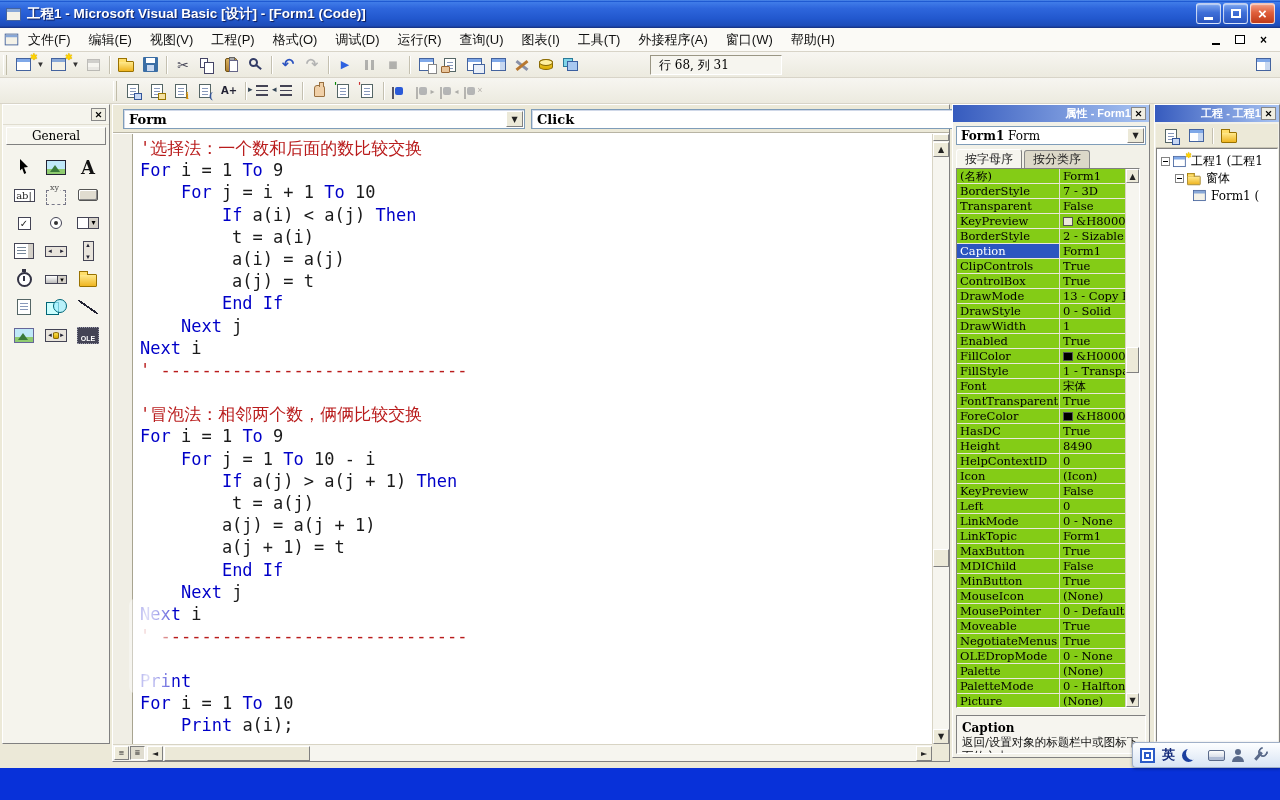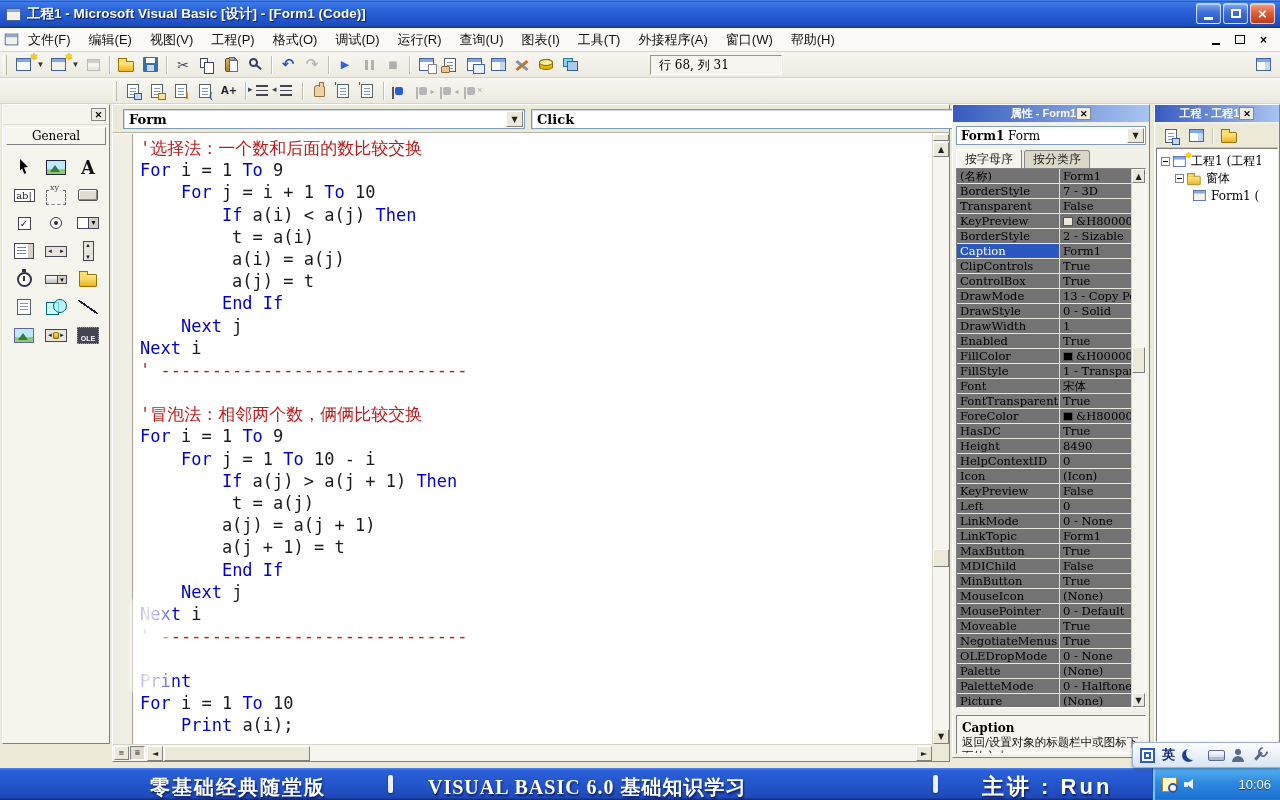--- a/index.html
+++ b/index.html
@@ -90,21 +90,21 @@
 .hammer::after{content:"";position:absolute;left:1px;top:6px;width:14px;height:3px;background:#B87830;transform:rotate(-38deg)}
 .cyl{display:inline-block;width:14px;height:11px;background:linear-gradient(#FFE34D,#D8A800);border:1px solid #8A6A00;border-radius:7px/3px;position:relative}
 .cyl::before{content:"";position:absolute;top:-1px;left:-1px;right:-1px;height:5px;border-radius:50%;background:#FFF0A0;border:1px solid #8A6A00}
 .vcm{position:relative;display:inline-block;width:15px;height:13px}
 .vcm::before{content:"";position:absolute;left:0;top:0;width:8px;height:7px;background:#7FD4E8;border:1px solid #2A7A99}
 .vcm::after{content:"";position:absolute;right:0;bottom:0;width:9px;height:8px;background:#A8C8F0;border:1px solid #3A5FA0}
 
 
 #workspace{position:absolute;left:0;top:104px;width:1280px;height:664px;background:#ECE9D8}
 .panel{position:absolute;background:#F2F1E8;border:1px solid;border-color:#FFFFFF #808080 #808080 #FFFFFF}
-.tool-title{height:17px;background:linear-gradient(90deg,#365BBE,#A9C4F2);display:flex;align-items:center;justify-content:center;padding:0 3px;color:#fff;font:bold 11px "Liberation Sans",sans-serif}
+.tool-title{height:17px;background:linear-gradient(90deg,#365BBE,#A9C4F2);display:flex;align-items:center;justify-content:flex-end;padding:0 3px;color:#fff;font:bold 11px "Liberation Sans",sans-serif}
 .tool-close{width:15px;height:13px;background:#F0EEE2;border:1px solid #888;display:flex;align-items:center;justify-content:center;font-size:9px;color:#000;font-weight:bold}
 
 
 #toolbox{left:2px;top:0;width:108px;height:640px;background:#F5F4ED}
 #tbx-head{height:20px;display:flex;justify-content:flex-end;align-items:center;padding:2px 3px;border-bottom:1px solid #E0DDD0}
 #tbx-tab{margin:2px 3px;height:18px;border:1px solid;border-color:#fff #808080 #808080 #fff;background:#F6F5EE;display:flex;align-items:center;justify-content:center;font:12px "DejaVu Serif",serif;color:#000}
 #tbx-grid{display:grid;grid-template-columns:repeat(3,32px);grid-auto-rows:28px;justify-content:center;align-items:center;justify-items:center;padding-top:6px}
 .tool-cell{width:26px;height:26px;display:flex;align-items:center;justify-content:center}
 .t-label{font:bold 18px "DejaVu Serif",serif;color:#111}
 .t-text{width:21px;height:13px;border:1px solid #445;font:10px "DejaVu Serif",serif;display:inline-flex;align-items:center;justify-content:center;background:#fff;color:#222}
@@ -163,21 +163,21 @@
 #hs-right{width:16px;height:15px;margin-left:auto}
 #sb-corner{position:absolute;right:0;bottom:0;width:17px;height:17px;background:#ECE9D8}
 
 
 #propwin{left:952px;top:0;width:198px;height:654px}
 #prop-combo{position:absolute;left:3px;right:3px;top:21px;height:19px;background:#fff;border:1px solid #7F9DB9;display:flex;align-items:center;justify-content:space-between;padding-left:4px;font:12px "DejaVu Serif",serif}
 #prop-combo b{font-weight:bold}
 #prop-tabs{position:absolute;left:3px;top:44px;height:19px;display:flex;align-items:flex-end}
 .ptab{height:18px;padding:0 8px;font:12px "DejaVu Serif",serif;display:flex;align-items:center;border:1px solid #888;border-bottom:none;border-radius:3px 3px 0 0;background:#DCD8C8;margin-right:2px;color:#222}
 .ptab.active{background:#F6F5EE;height:19px;border-color:#fff #808080 transparent #fff}
-#prop-grid{position:absolute;left:3px;right:3px;top:63px;height:540px;background:#737373;border:1px solid;border-color:#808080 #fff #fff #808080;overflow:hidden}
+#prop-grid{position:absolute;left:3px;right:9px;top:63px;height:540px;background:#84cc16;border:1px solid;border-color:#808080 #fff #fff #808080;overflow:hidden}
 .prow{height:15px;display:flex;border-bottom:1px solid #EAE7DB;font:11.5px "DejaVu Serif",serif;color:#000}
 .pname{width:103px;border-right:1px solid #E0DDD0;padding:0 3px;overflow:hidden;white-space:nowrap;flex:none}
 .pval{flex:1;padding:0 3px;overflow:hidden;white-space:nowrap}
 .prow.sel .pname{background:#2C56C0;color:#fff}
 .sw{display:inline-block;width:10px;height:9px;border:1px solid #555;margin-right:3px;vertical-align:-1px}
 #prop-sb{position:absolute;right:0;top:0;bottom:0;width:14px;background:#F6F5EF;border-left:1px solid #D8D4C4}
 #ps-up{position:absolute;left:0;right:0;top:0;height:14px}
 #ps-thumb{position:absolute;left:0;right:0;top:178px;height:26px}
 #ps-down{position:absolute;left:0;right:0;bottom:0;height:14px}
 #prop-desc{position:absolute;left:3px;right:3px;top:610px;bottom:3px;background:#F6F5EF;border:1px solid;border-color:#808080 #fff #fff #808080;padding:2px 5px;overflow:hidden}
@@ -730,26 +730,14 @@
 
   <div id="langbar">
     <span class="qbox"></span>
     <span id="lang-label">英</span>
     <span class="moonic"></span>
     <span class="kbdic"></span>
     <span class="personic"></span>
     <span class="wrenchic"></span>
   </div>
 
-  <div id="taskbar">
-    <span id="tk1" class="tk-text">零基础经典随堂版</span>
-    <span id="tkd1" class="tkd"></span>
-    <span id="tk2" class="tk-text">VISUAL BASIC 6.0  基础知识学习</span>
-    <span id="tkd2" class="tkd"></span>
-    <span id="tk3" class="tk-text">主讲 : Run</span>
-    <span id="tray">
-      <span class="noteic"></span>
-      <span class="spkic"></span>
-      <span id="tray-time">10:06</span>
-    </span>
-  </div>
 
 </div>
 
 </body></html>

